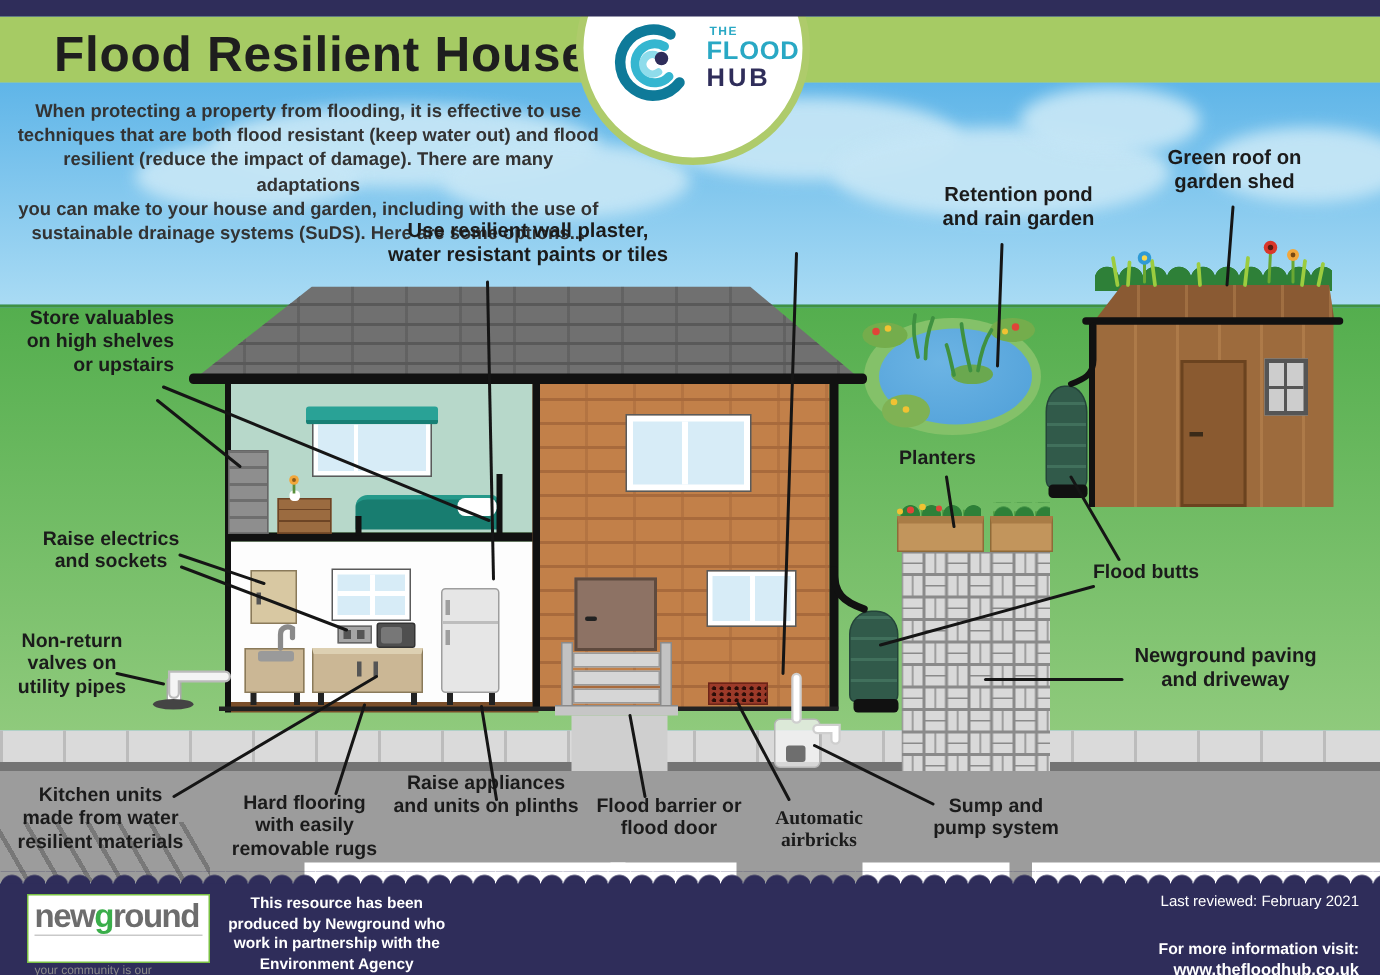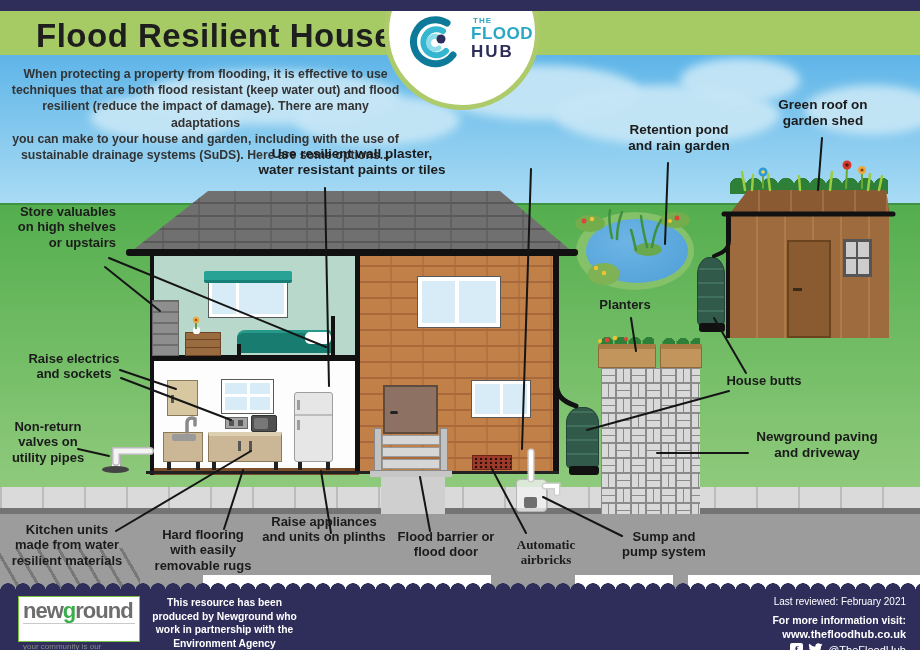--- a/index.html
+++ b/index.html
@@ -203,21 +203,21 @@
 removable rugs</div>
   <div class="callout" style="left:258px;top:514px;width:132px;">Raise appliances
 and units on plinths</div>
   <div class="callout" style="left:394px;top:529px;width:104px;">Flood barrier or
 flood door</div>
   <div class="callout" style="left:510px;top:537px;width:72px;font-family:Liberation Serif, serif;">Automatic
 airbricks</div>
   <div class="callout" style="left:618px;top:529px;width:92px;">Sump and
 pump system</div>
   <div class="callout" style="left:586px;top:297px;width:78px;">Planters</div>
-  <div class="callout" style="left:724px;top:373px;width:80px;">House butts</div>
+  <div class="callout" style="left:724px;top:373px;width:80px;">Flood butts</div>
   <div class="callout" style="left:752px;top:429px;width:130px;font-size:13.5px;">Newground paving
 and driveway</div>
 
   <svg class="abs" style="left:0;top:0;z-index:40;pointer-events:none;" width="920" height="650" viewBox="0 0 920 650">
     <g stroke="#151515" stroke-width="2" stroke-linecap="round">
       <line x1="325" y1="188" x2="329" y2="386"></line>
       <line x1="531" y1="169" x2="522" y2="449"></line>
       <line x1="668" y1="163" x2="665" y2="244"></line>
       <line x1="822" y1="138" x2="818" y2="190"></line>
       <line x1="105" y1="267" x2="160" y2="311"></line>
@@ -321,21 +321,21 @@
       <span>your community is our </span><span style="color:#3aae4a;font-weight:700;">business</span>
     </div>
   </div>
 
   <div class="abs ft" style="left:142px;top:596px;width:165px;font-size:10.3px;font-weight:700;line-height:1.32;text-align:center;white-space:pre-line;z-index:61;">This resource has been
 produced by Newground who
 work in partnership with the
 Environment Agency</div>
 
   <div class="abs" style="right:14px;top:596px;width:220px;text-align:right;z-index:61;">
-    <div class="ft" style="font-size:10px;font-weight:500;margin-bottom:7px;">Last reviewed: February 2021</div>
+    <div class="ft" style="font-size:10px;font-weight:500;margin-bottom:20px;">Last reviewed: February 2021</div>
     <div class="ft" style="font-size:10.5px;font-weight:700;margin-bottom:2px;">For more information visit:</div>
     <div class="ft" style="font-size:11px;font-weight:700;margin-bottom:3px;">www.thefloodhub.co.uk</div>
     <div style="display:flex;justify-content:flex-end;align-items:center;gap:5px;">
       <div style="width:13px;height:13px;background:#fff;border-radius:2px;color:#2f2d5a;font-size:11px;font-weight:800;text-align:center;line-height:13px;font-family:'Liberation Serif',serif;">f</div>
       <svg width="15" height="13" viewBox="0 0 16 14">
         <path fill="#fff" d="M15.5 1.7c-.55.25-1.15.42-1.77.5A3.1 3.1 0 0 0 15.1.45a6.2 6.2 0 0 1-1.97.75A3.1 3.1 0 0 0 7.8 3.3v.7A8.8 8.8 0 0 1 1.4.9a3.1 3.1 0 0 0 .96 4.14A3 3 0 0 1 .95 4.7v.04c0 1.5 1.07 2.76 2.49 3.04-.43.12-.9.13-1.35.05a3.1 3.1 0 0 0 2.9 2.15A6.2 6.2 0 0 1 .4 11.3a8.8 8.8 0 0 0 4.76 1.4c5.7 0 8.83-4.73 8.83-8.83v-.4A6.3 6.3 0 0 0 15.5 1.7z"></path>
       </svg>
       <span class="ft" style="font-size:11px;font-weight:500;">@TheFloodHub</span>
     </div>
   </div>

